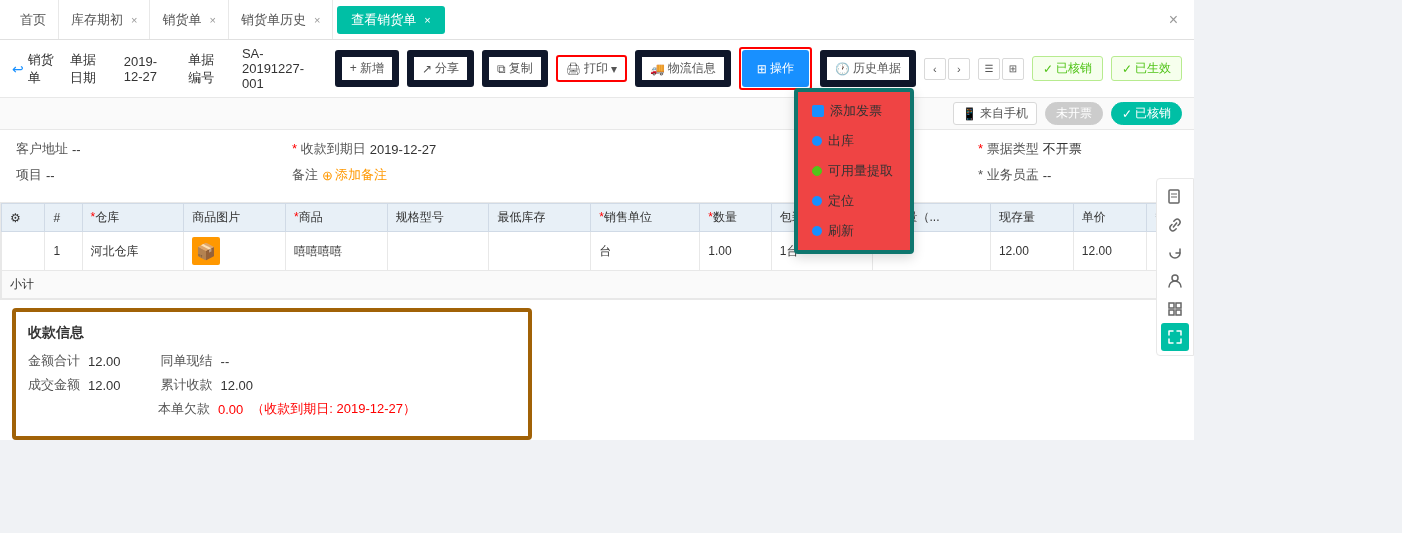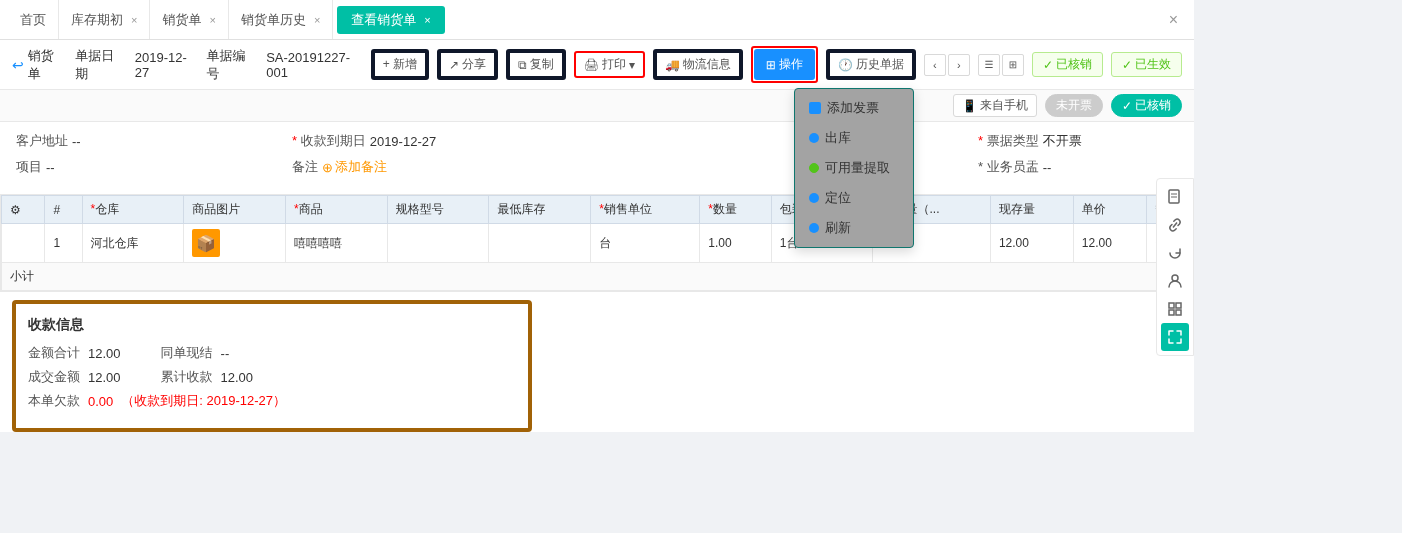--- a/index.html
+++ b/index.html
@@ -28,21 +28,21 @@
       display: flex; align-items: center; padding: 6px 12px;
       border-bottom: 1px solid #e8e8e8; gap: 16px; background: #fff;
     }
     .doc-title { display: flex; align-items: center; gap: 4px; font-weight: 500; color: #333; }
     .doc-title-icon { color: #1890ff; font-size: 14px; }
     .doc-meta { display: flex; align-items: center; gap: 16px; font-size: 13px; color: #555; }
     .doc-meta span { color: #333; }
     .doc-actions { margin-left: auto; display: flex; align-items: center; gap: 8px; }
     .action-btn {
       display: flex; align-items: center; gap: 3px; padding: 3px 8px;
-      border: 4px solid #0f172a; border-radius: 3px; cursor: pointer;
+      border: 7px solid #0f172a; border-radius: 3px; cursor: pointer;
       font-size: 12px; color: #555; background: #fff; white-space: nowrap;
     }
     .action-btn.active-op { background: #1890ff; color: #fff; border-color: #1890ff; }
     .status-btn {
       display: flex; align-items: center; gap: 3px; padding: 3px 10px;
       border-radius: 3px; cursor: pointer; font-size: 12px; white-space: nowrap;
     }
     .status-btn.green { background: #f6ffed; color: #52c41a; border: 1px solid #b7eb8f; }
     .nav-arrows { display: flex; gap: 2px; }
     .nav-arrow { width: 22px; height: 22px; border: 1px solid #d9d9d9; border-radius: 2px; cursor: pointer; display: flex; align-items: center; justify-content: center; font-size: 11px; color: #555; }
@@ -92,21 +92,21 @@
     .payment-title { font-weight: bold; font-size: 14px; margin-bottom: 10px; }
     .payment-row { display: flex; gap: 40px; margin-bottom: 6px; align-items: flex-end; }
     .payment-field { display: flex; align-items: center; gap: 8px; }
     .payment-label { color: #555; white-space: nowrap; }
     .payment-value { color: #333; }
     .payment-value.red { color: red; }
     .payment-value.date-red { color: red; }
 
     
     .dropdown-menu {
-      position: absolute; background: #a3a3a3; border: 1px solid #0f766e;
+      position: absolute; background: #ef4444; border: 4px solid #0f766e;
       border-radius: 4px; box-shadow: 0 4px 12px rgba(0,0,0,0.15);
       z-index: 100; min-width: 120px; padding: 4px 0;
       top: 88px; right: 280px;
     }
     .dropdown-item {
       display: flex; align-items: center; gap: 6px; padding: 6px 14px;
       cursor: pointer; font-size: 13px; color: #333;
     }
     .dropdown-icon { width: 12px; height: 12px; display: inline-block; border-radius: 2px; }
     .dropdown-icon.square { background: #1890ff; }
@@ -343,21 +343,21 @@
         <div class="payment-field">
           <span class="payment-label">成交金额</span>
           <span class="payment-value">12.00</span>
         </div>
         <div class="payment-field">
           <span class="payment-label">累计收款</span>
           <span class="payment-value">12.00</span>
         </div>
       </div>
       <div class="payment-row">
-        <div class="payment-field" style="">
+        <div class="payment-field" style="margin-left: 130px;">
           <span class="payment-label">本单欠款</span>
           <span class="payment-value red">0.00</span>
           <span class="payment-value date-red">（收款到期日: <span style="color:red;">2019-12-27</span>）</span>
         </div>
       </div>
     </div>
 
   </div>
 
   <div class="dropdown-menu">

